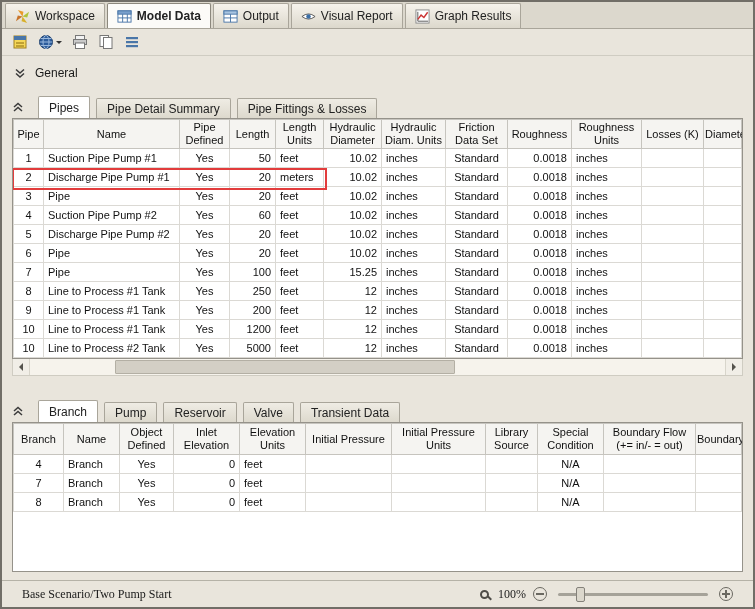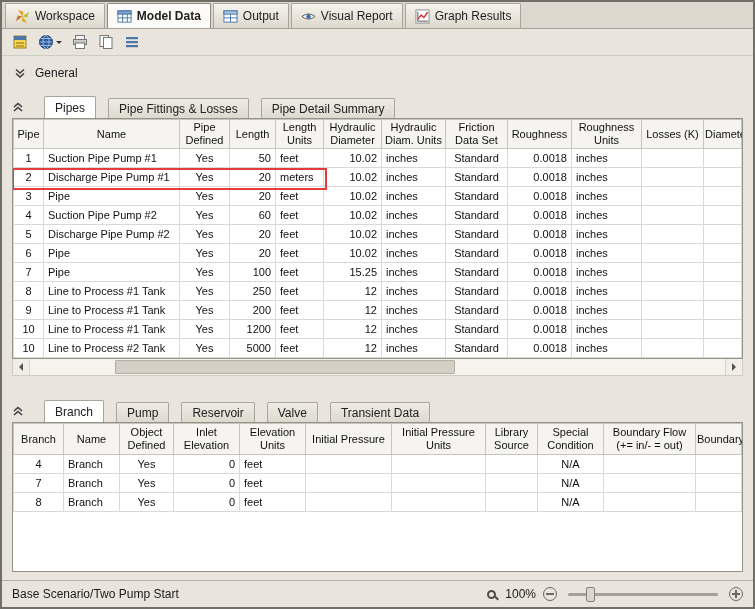--- a/index.html
+++ b/index.html
@@ -22,21 +22,21 @@
              border-bottom:1px solid #cfccc2; }
   .tbtn { display:flex; align-items:center; gap:2px; padding:1px; }
   .dd-arrow { width:0; height:0; border:3px solid transparent; border-top-color:#333; margin-top:4px; }
 
   
   .general-bar { height:22px; margin-top:6px; display:flex; align-items:center; gap:9px;
                  padding:0 12px; font-size:12px; color:#1a1a1a; }
   .panel { margin:0 10px; display:flex; flex-direction:column; }
   .pipes-panel { margin-top:12px; }
   .branch-panel { margin-top:24px; flex:1; margin-bottom:8px; }
-  .panel-tabs { display:flex; align-items:flex-end; gap:12px; height:22px; }
+  .panel-tabs { display:flex; align-items:flex-end; gap:6px; height:22px; }
   .panel-chevron { margin-right:8px; align-self:center; display:flex; }
   .ptab { height:20px; display:flex; align-items:center; padding:0 10px; font-size:12px;
           background:linear-gradient(#efece4,#ddd9cd); border:1px solid #a9a59a; border-bottom:none;
           border-radius:2px 2px 0 0; color:#222; cursor:default; }
   .ptab.active { height:22px; background:#fff; position:relative; z-index:2; }
 
   
   .tbl-wrap { border:1px solid #95928a; background:#fff; position:relative; overflow:hidden; }
   table.grid { border-collapse:collapse; width:100%; table-layout:fixed; background:#fff;padding-left:44px; }
   .grid th { background:#f5f4f1; border:1px solid #c6c4be; font-weight:normal; font-size:11px;
@@ -74,21 +74,21 @@
   .tri-l { width:0;height:0;border:4px solid transparent;border-right-color:#55534d;margin-left:-4px; }
   .tri-r { width:0;height:0;border:4px solid transparent;border-left-color:#55534d;margin-right:-4px; }
   .sb-track { flex:1; position:relative; }
   .sb-thumb { position:absolute; left:85px; width:340px; top:1px; bottom:1px;
               background:#d3cfc5; border:1px solid #b3afa4; border-radius:1px; }
 
   .branch-panel .tbl-wrap { flex:1; }
 
   
   .statusbar { height:27px; border-top:1px solid #b5b2a7; display:flex; align-items:center;
-               padding:0 10px; font-size:12px; color:#1a1a1a; background:#e9e5dc; }
+               padding:0 20px; font-size:12px; color:#1a1a1a; background:#e9e5dc;font-family:Liberation Serif, serif; }
   .status-right { margin-left:auto; display:flex; align-items:center; gap:7px; }
   .mag { width:9px; height:9px; border:2px solid #4f4d48; border-radius:50%; position:relative; margin-right:2px; }
   .mag::after { content:""; position:absolute; width:5px; height:2px; background:#4f4d48;
                 right:-5px; bottom:-2px; transform:rotate(45deg); }
   .zoom-btn { width:14px; height:14px; border:1.5px solid #6a6861; border-radius:50%; position:relative; }
   .zoom-btn::before { content:""; position:absolute; left:2px; right:2px; top:5px; height:1.5px; background:#6a6861; }
   .zoom-btn.plus::after { content:""; position:absolute; top:2px; bottom:2px; left:5px; width:1.5px; background:#6a6861; }
   .zoom-slider { width:150px; height:15px; position:relative; margin:0 4px; }
   .zoom-slider .track { position:absolute; left:0; right:0; top:6px; height:3px; background:#a5a299; border-radius:2px; }
   .zoom-slider .thumb { position:absolute; left:18px; top:0; width:9px; height:15px;
@@ -189,22 +189,22 @@
   </div>
 
   <div class="panel pipes-panel">
     <div class="panel-tabs">
       <span class="panel-chevron">
         <svg width="12" height="11" viewBox="0 0 12 11">
             <path d="M2 5 L6 1.5 L10 5 M2 9 L6 5.5 L10 9" stroke="#3a3a3a" stroke-width="1.5" fill="none"></path>
           </svg>
       </span>
       <span class="ptab active">Pipes</span>
+      <span class="ptab">Pipe Detail Summary</span>
       <span class="ptab">Pipe Fittings &amp; Losses</span>
-      <span class="ptab">Pipe Detail Summary</span>
     </div>
     <div class="tbl-wrap">
       <table class="grid pipes-table">
         <thead>
             <tr>
               <th>Pipe</th>
               <th>Name</th>
               <th>Pipe Defined</th>
               <th>Length</th>
               <th>Length Units</th>

